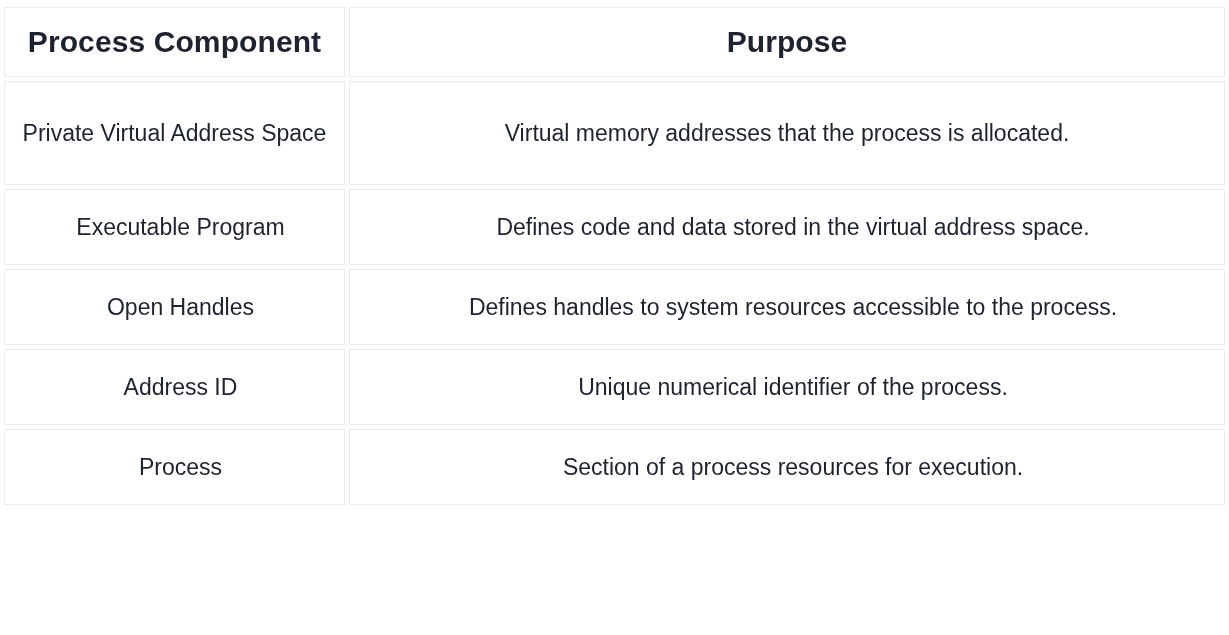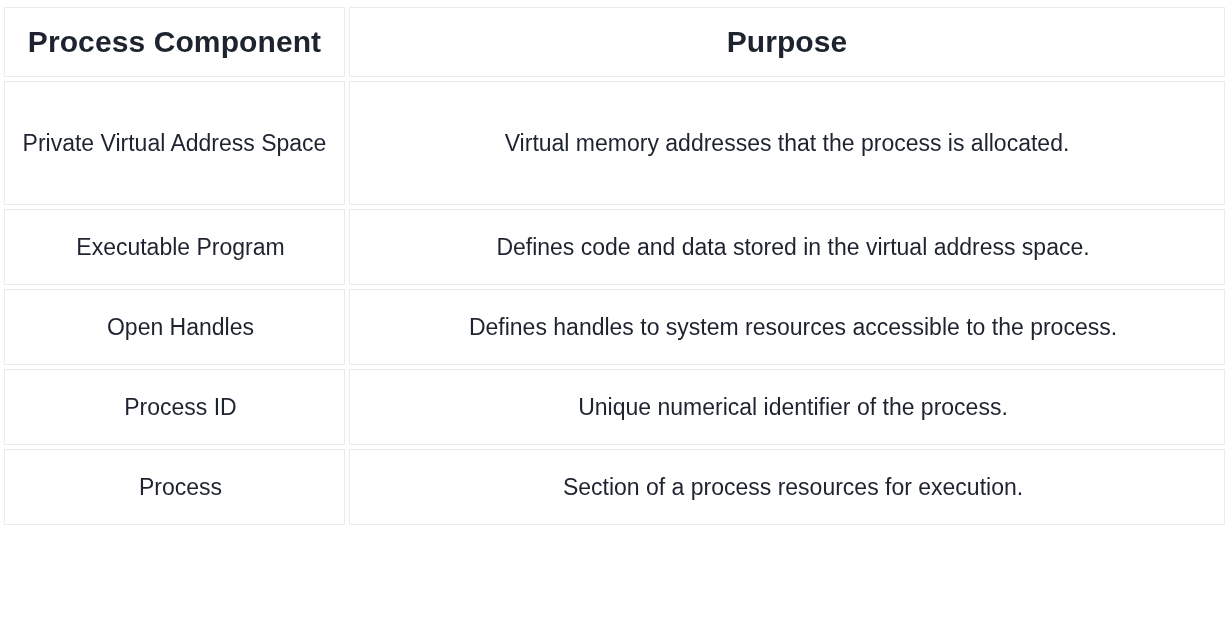--- a/index.html
+++ b/index.html
@@ -50,21 +50,21 @@
     letter-spacing: 0.1px;
   }
 
   table.data-table td {
     font-weight: normal;
     font-size: 23px;
     line-height: 1.42;
   }
 
   tr.row-h1 td { height: 76px; padding-left: 24px; }
-  tr.row-h2 td { height: 124px; margin-left: 24px; }
+  tr.row-h2 td { height: 104px; margin-left: 24px; }
 
   .cell-text {
     display: block;
   }
 </style>
 </head>
 <body>
 
 <div class="table-wrap">
   <table class="data-table">
@@ -102,21 +102,21 @@
       <tr class="row-h1">
         <td>
           <span class="cell-text">Open Handles</span>
         </td>
         <td>
           <span class="cell-text">Defines handles to system resources accessible to the process.</span>
         </td>
       </tr>
       <tr class="row-h1">
         <td>
-          <span class="cell-text">Process ID</span>
+          <span class="cell-text">Address ID</span>
         </td>
         <td>
           <span class="cell-text">Unique numerical identifier of the process.</span>
         </td>
       </tr>
       <tr class="row-h1">
         <td>
           <span class="cell-text">Process</span>
         </td>
         <td>

